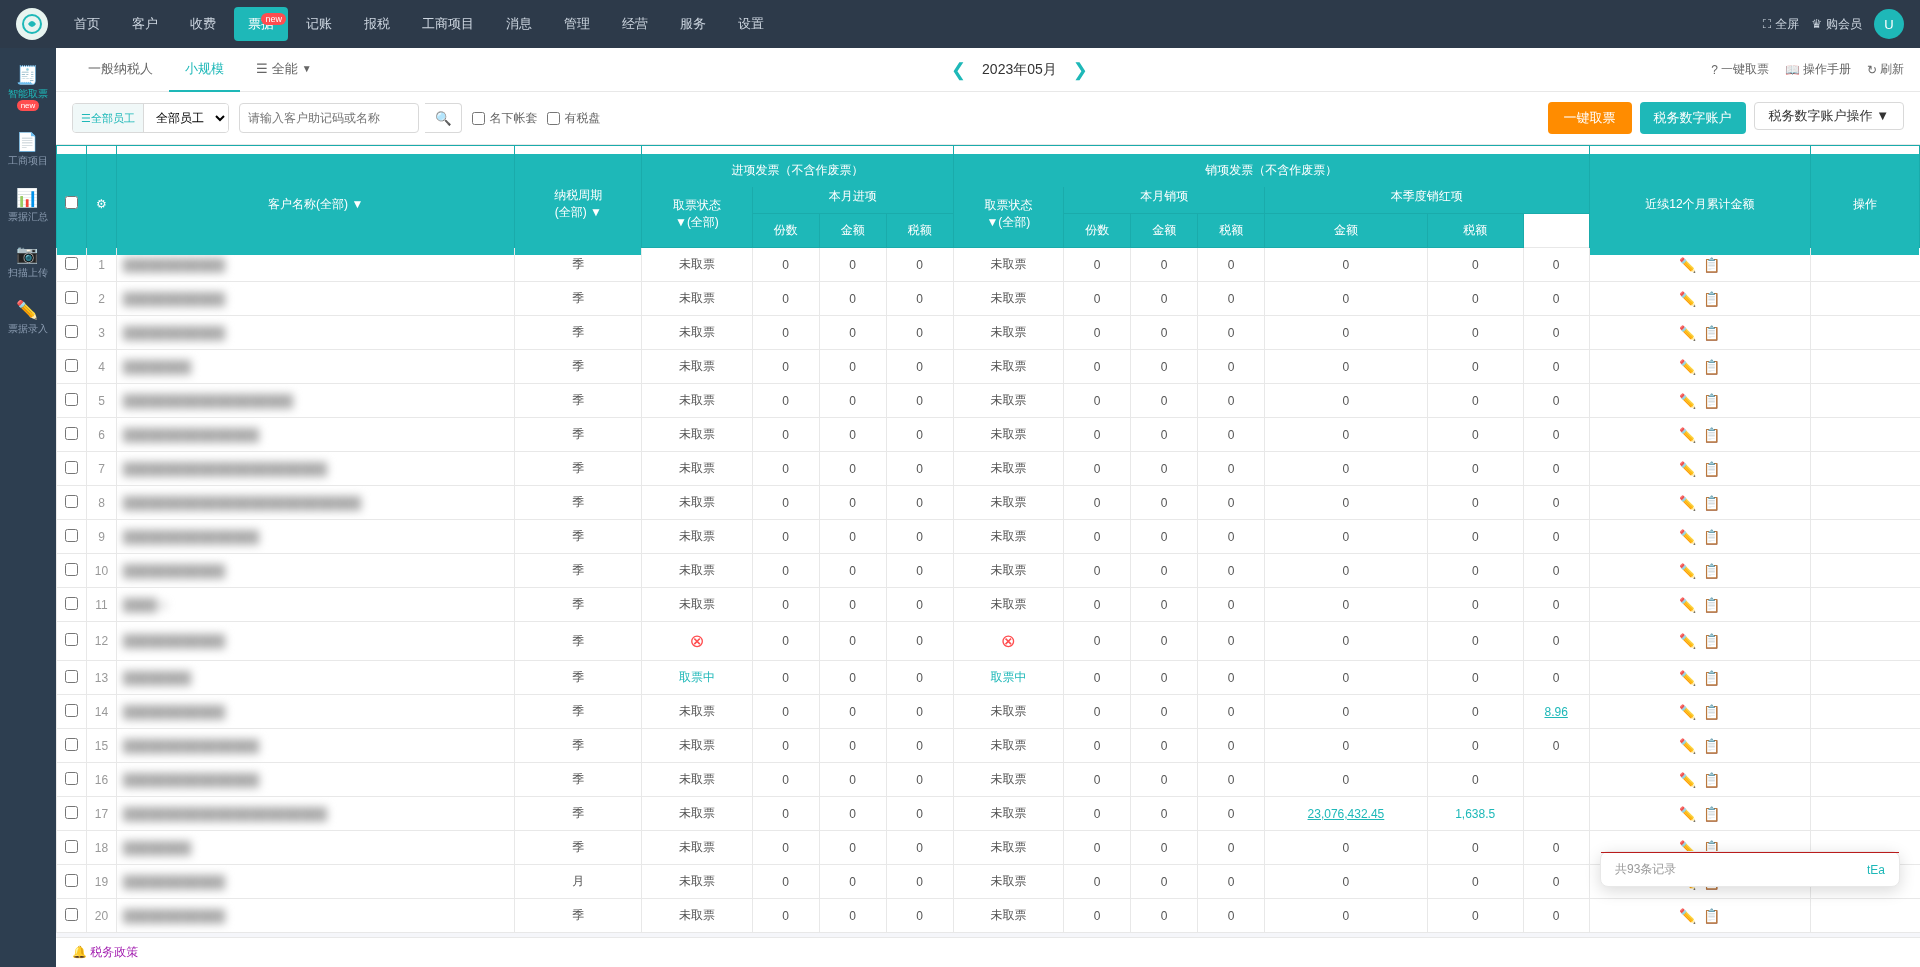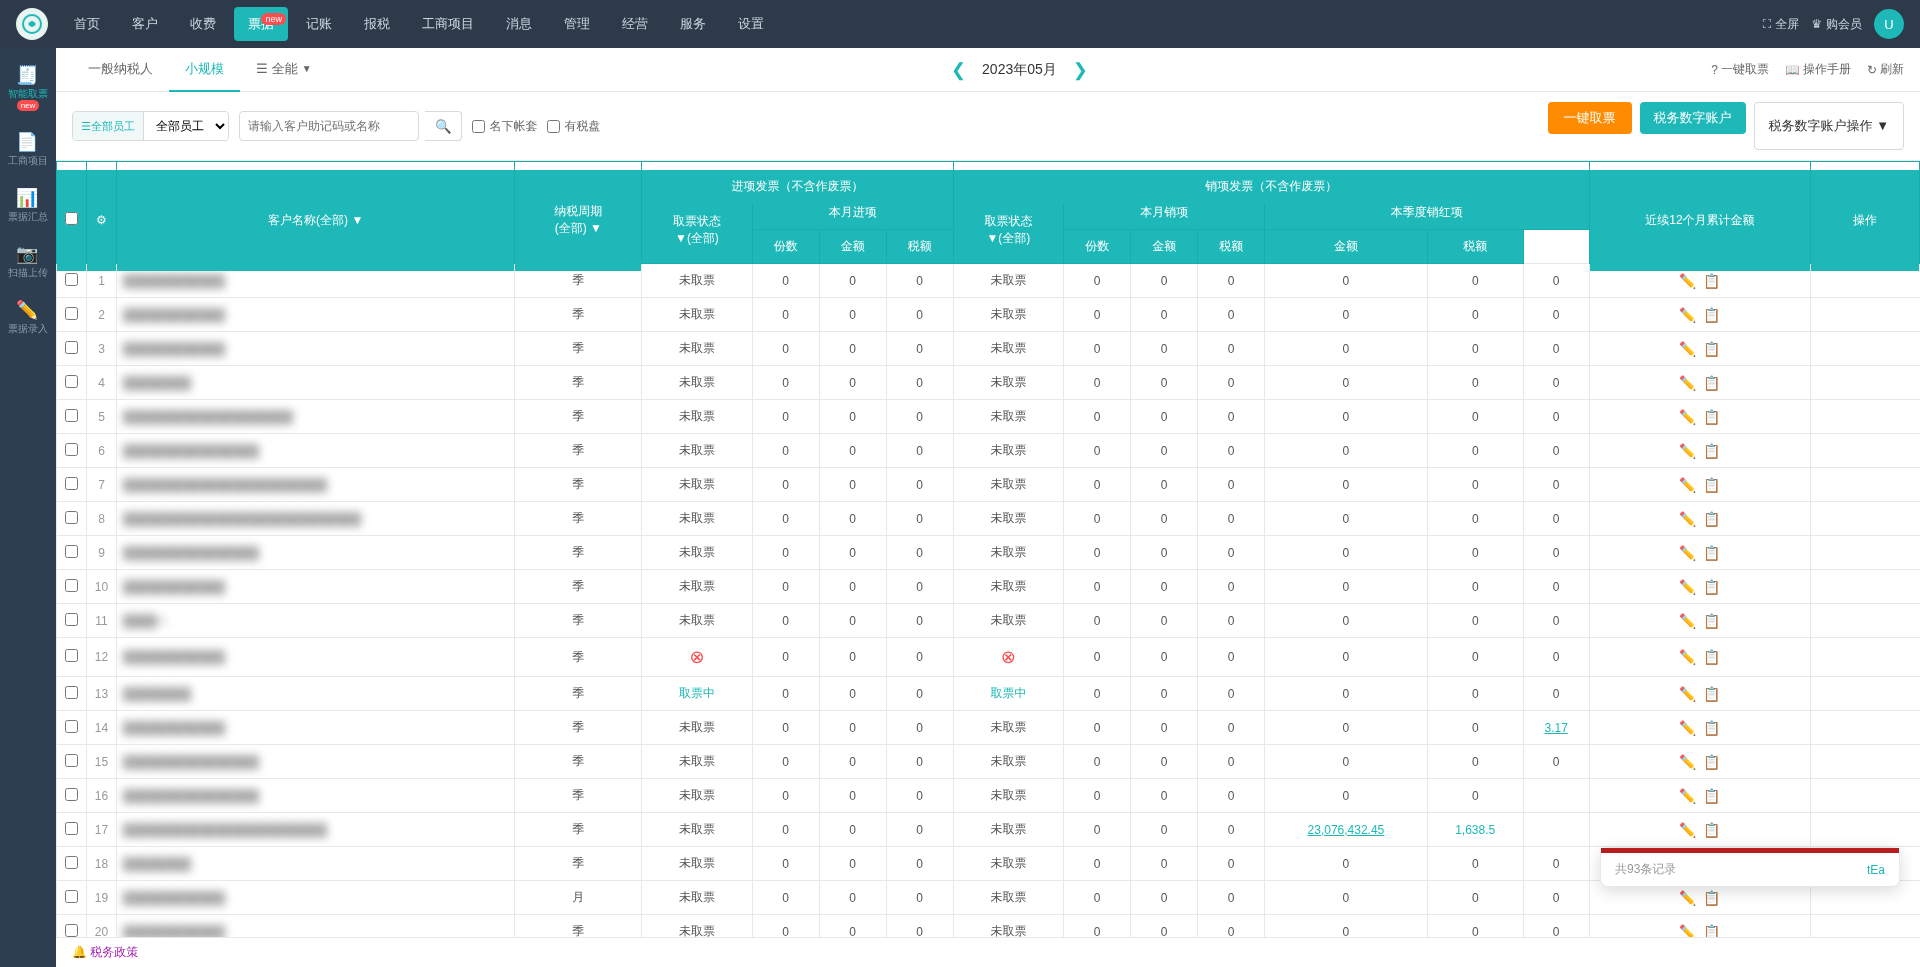--- a/index.html
+++ b/index.html
@@ -33,39 +33,39 @@
     .staff-select { display: flex; align-items: center; border: 1px solid #d9d9d9; border-radius: 4px; overflow: hidden; height: 30px; }
     .staff-select .prefix { background: #f0f8f8; border-right: 1px solid #d9d9d9; padding: 0 8px; color: #1eb8b8; font-size: 12px; height: 30px; display: flex; align-items: center; }
     .staff-select select { border: none; outline: none; padding: 0 8px; font-size: 12px; background: #fff; height: 30px; }
     .search-input { border: 1px solid #d9d9d9; border-radius: 4px; height: 30px; padding: 0 8px; font-size: 12px; width: 180px; outline: none; }
     .search-btn { background: #fff; border: 1px solid #d9d9d9; border-radius: 0 4px 4px 0; height: 30px; padding: 0 10px; cursor: pointer; color: #666; border-left: none; margin-left: -4px; }
     .check-group { display: flex; align-items: center; gap: 4px; font-size: 12px; color: #666; cursor: pointer; }
     .check-group input { cursor: pointer; }
     .toolbar-right { margin-left: auto; display: flex; gap: 8px; }
     .btn-primary { background: #ff8c00; color: #fff; border: none; border-radius: 4px; padding: 6px 16px; font-size: 13px; cursor: pointer; height: 32px; }
     .btn-teal { background: #1eb8b8; color: #fff; border: none; border-radius: 4px; padding: 6px 14px; font-size: 13px; cursor: pointer; height: 32px; }
-    .btn-outline { background: #fff; color: #333; border: 1px solid #d9d9d9; border-radius: 4px; padding: 6px 14px; font-size: 13px; cursor: pointer; height: 48px; display: flex; align-items: center; gap: 4px; }
+    .btn-outline { background: #fff; color: #333; border: 1px solid #d9d9d9; border-radius: 4px; padding: 6px 14px; font-size: 13px; cursor: pointer; height: 28px; display: flex; align-items: center; gap: 4px; }
 
     
     .table-container { flex: 1; overflow: auto; padding: 0; }
     table { width: 100%; border-collapse: collapse; background: #fff; }
     thead tr th { background: #1eb8b8; color: #fff; font-size: 12px; font-weight: normal; padding: 8px 6px; text-align: center; border: 1px solid #1aabab; white-space: nowrap; position: sticky; top: 8px; z-index: 2; }
     tbody tr { border-bottom: 1px solid #e8e8e8; }
     tbody td { padding: 8px 6px; font-size: 12px; text-align: center; border: 1px solid #e8e8e8; color: #555; white-space: nowrap; }
     tbody td.name-cell { text-align: left; max-width: 220px; overflow: hidden; text-overflow: ellipsis; }
     .action-icons { display: flex; gap: 6px; justify-content: center; }
     .action-icon { color: #1eb8b8; cursor: pointer; font-size: 14px; }
 
     
     .notification-popup { position: fixed; bottom: 80px; right: 20px; width: 300px; background: #fff; border: 1px solid #e8e8e8; border-radius: 8px; box-shadow: 0 4px 16px rgba(0,0,0,0.15); z-index: 100; }
     .popup-header { background: #e8f7f7; padding: 10px 14px; border-radius: 8px 8px 0 0; display: flex; align-items: center; justify-content: space-between; }
     .popup-header .title { font-size: 13px; font-weight: bold; color: #333; }
     .popup-close { cursor: pointer; color: #999; font-size: 16px; }
     .popup-body { padding: 12px 14px; font-size: 12px; color: #555; line-height: 1.7; max-height: 200px; overflow-y: auto; }
-    .popup-footer { padding: 8px 14px; border-top: 5px solid #b91c1c; display: flex; align-items: center; justify-content: space-between; }
+    .popup-footer { padding: 8px 14px; border-top: 1px solid #b91c1c; display: flex; align-items: center; justify-content: space-between; }
     .popup-footer .count { color: #999; font-size: 12px; }
 
     
     .bottom-bar { background: #fff; border-top: 1px solid #e8e8e8; padding: 6px 16px; font-size: 12px; color: #a21caf; display: flex; align-items: center; gap: 4px; }
 
     .checkbox-cell { width: 30px; }
     .row-num { color: #999; }
 
     
     .blur-text { filter: blur(4px); color: #aaa; font-size: 12px; }
@@ -532,21 +532,21 @@
       <td><span>未取票</span></td>
       <td>0</td>
       <td>0</td>
       <td>0</td>
       <td><span>未取票</span></td>
       <td>0</td>
       <td>0</td>
       <td>0</td>
       <td><span>0</span></td>
       <td><span>0</span></td>
-      <td><span style="color:#1eb8b8;text-decoration:underline;cursor:pointer;">3.17</span></td>
+      <td><span style="color:#1eb8b8;text-decoration:underline;cursor:pointer;">8.96</span></td>
       <td>
         <div class="action-icons">
           <span class="action-icon" title="编辑">✏️</span>
           <span class="action-icon" title="复制">📋</span>
         </div>
       </td>
     </tr>
             <tr>
       <td class="checkbox-cell"><input type="checkbox" style=""></td>
       <td class="row-num">15</td>

